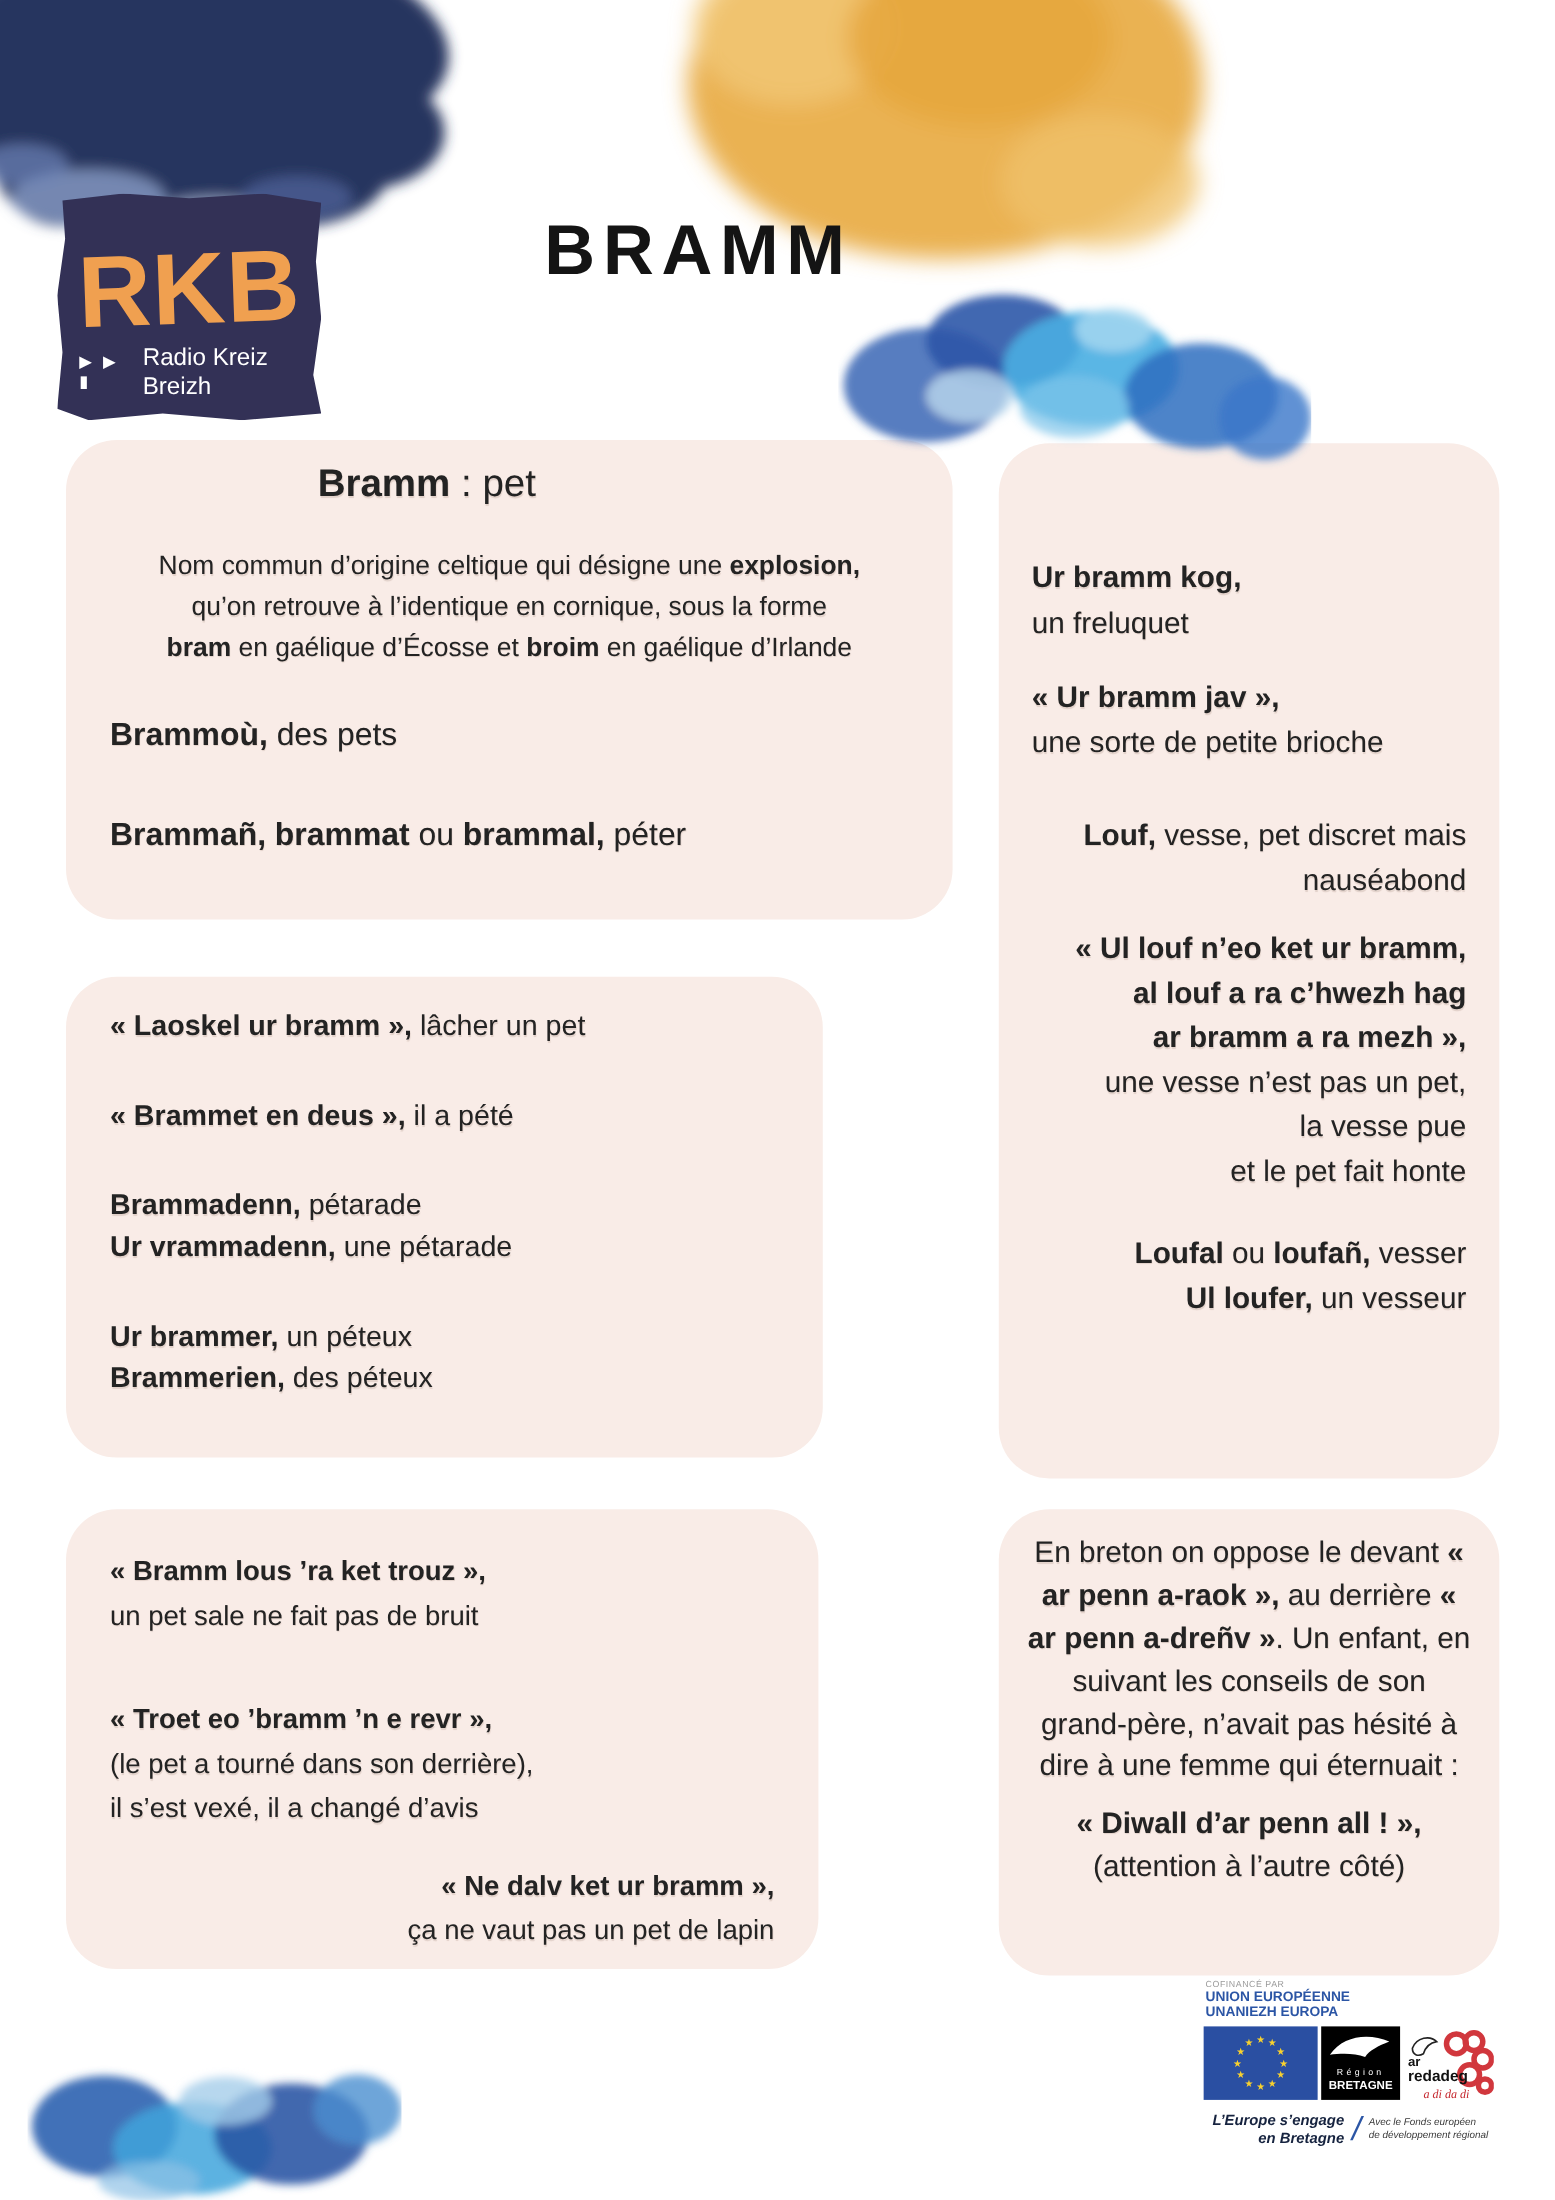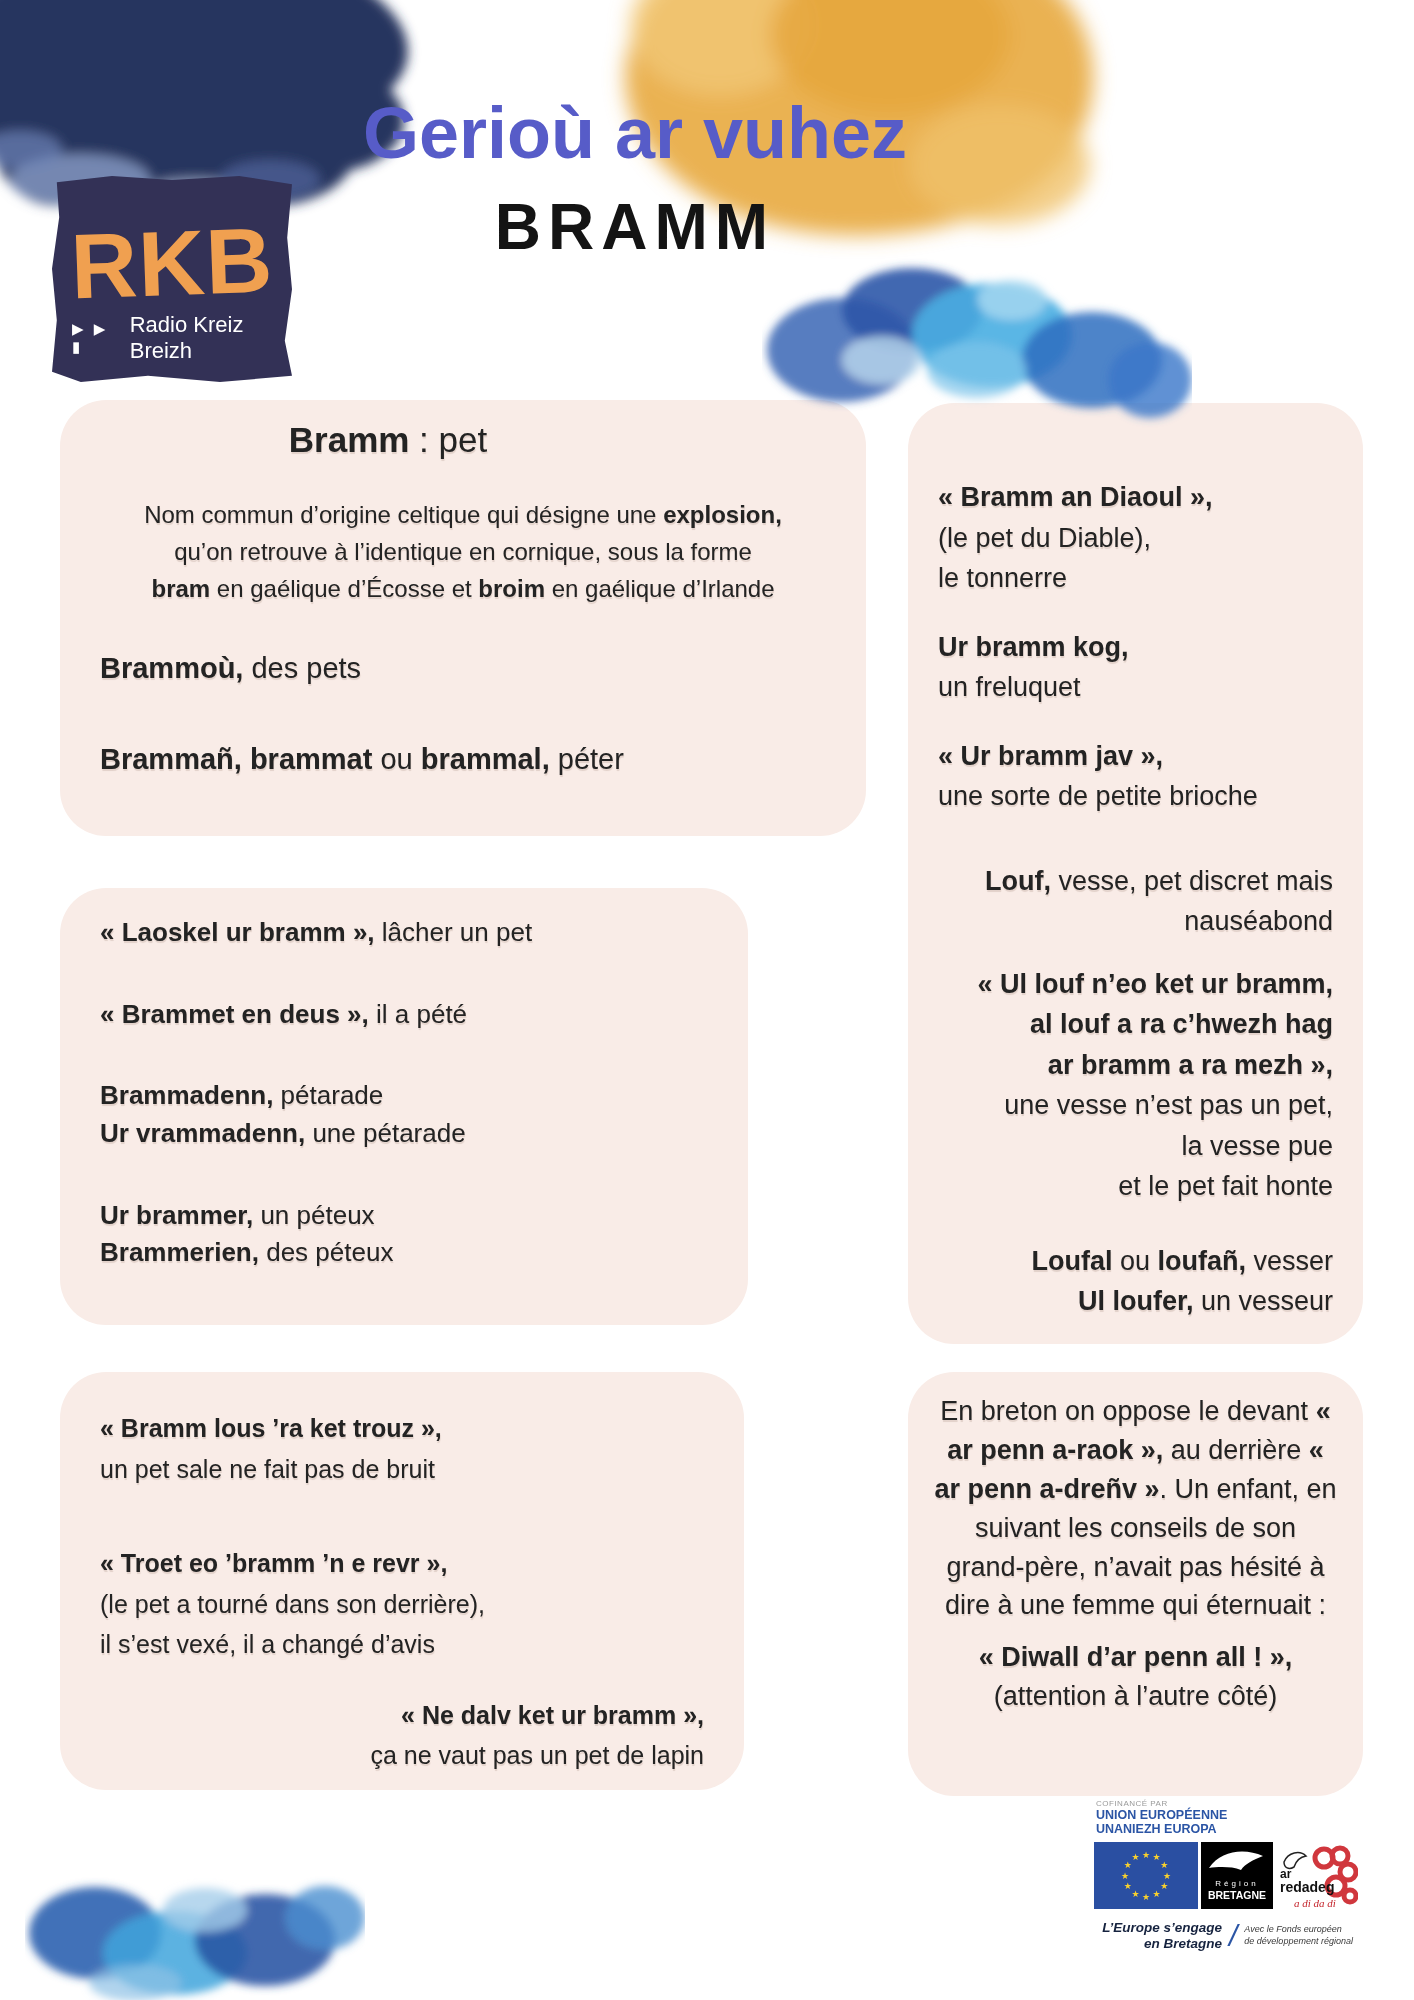--- a/index.html
+++ b/index.html
@@ -147,21 +147,20 @@
   </svg>
 
   <div class="logo-box">
     <div class="logo-acronym">RKB</div>
     <div class="logo-bottom">
       <span class="logo-play">▶ ▶ ▮</span>
       <span class="logo-station">Radio Kreiz Breizh</span>
     </div>
   </div>
 
-  <div class="series-title">Gerioù ar vuhez</div>
   <div class="word-title">BRAMM</div>
 
   <div class="bx bx-def card-text">
     <div class="def-heading"><span class="b">Bramm</span><span> : pet</span></div>
     <div class="def-etym">
       <div class="ln"><span>Nom commun d’origine celtique qui désigne une </span><span class="b">explosion,</span></div>
       <div class="ln"><span>qu’on retrouve à l’identique en cornique, sous la forme</span></div>
       <div class="ln"><span class="b">bram</span><span> en gaélique d’Écosse et </span><span class="b">broim</span><span> en gaélique d’Irlande</span></div>
     </div>
     <div class="def-entry-1"><span class="b">Brammoù,</span><span> des pets</span></div>
@@ -195,25 +194,20 @@
       <div class="ln"><span>(le pet a tourné dans son derrière),</span></div>
       <div class="ln"><span>il s’est vexé, il a changé d’avis</span></div>
     </div>
     <div class="say-g3 t-right">
       <div class="ln"><span class="b">« Ne dalv ket ur bramm »,</span></div>
       <div class="ln"><span>ça ne vaut pas un pet de lapin</span></div>
     </div>
   </div>
 
   <div class="bx bx-louf card-text">
-    <div>
-      <div class="ln"><span class="b">« Bramm an Diaoul »,</span></div>
-      <div class="ln"><span>(le pet du Diable),</span></div>
-      <div class="ln"><span>le tonnerre</span></div>
-    </div>
     <div class="louf-g2">
       <div class="ln"><span class="b">Ur bramm kog,</span></div>
       <div class="ln"><span>un freluquet</span></div>
     </div>
     <div class="louf-g3">
       <div class="ln"><span class="b">« Ur bramm jav »,</span></div>
       <div class="ln"><span>une sorte de petite brioche</span></div>
     </div>
     <div class="louf-g4 t-right">
       <div class="ln"><span class="b">Louf,</span><span> vesse, pet discret mais</span></div>

